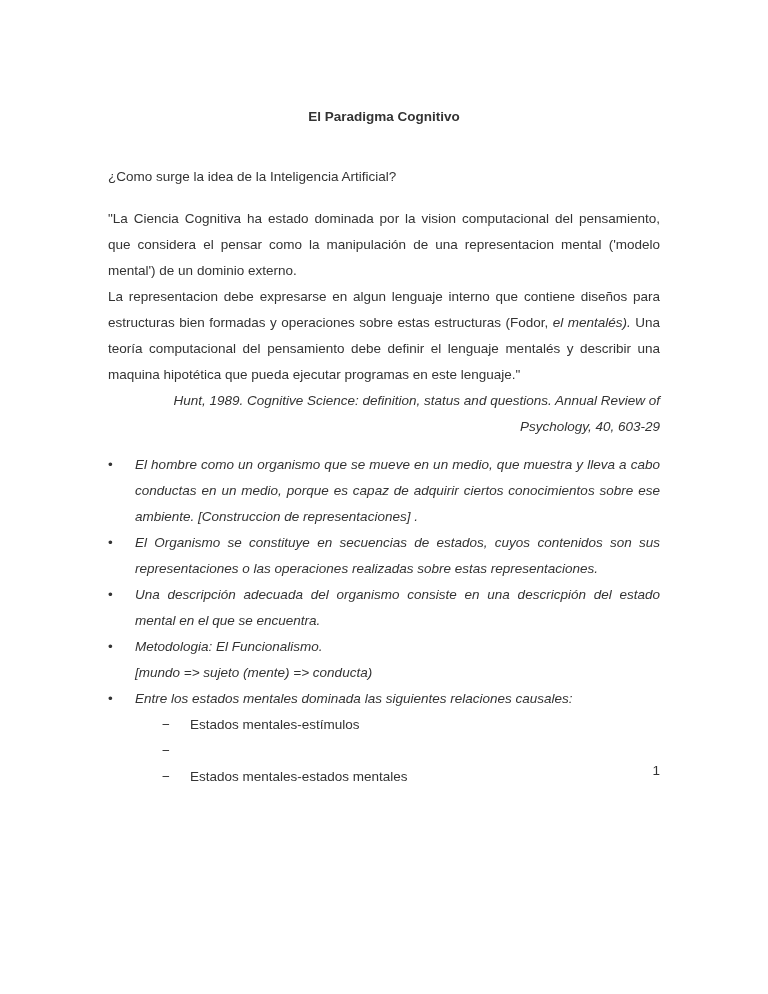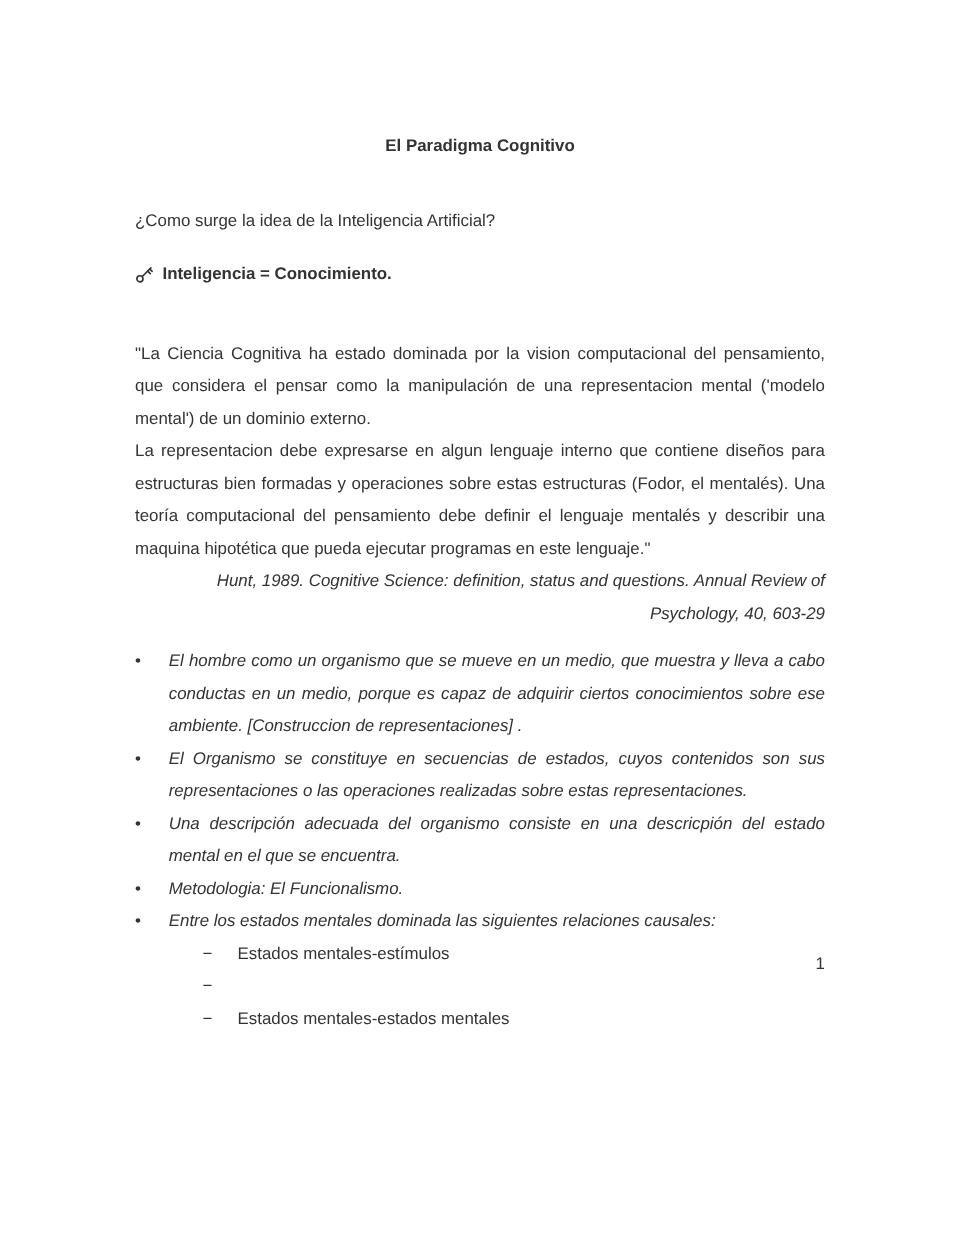--- a/index.html
+++ b/index.html
@@ -28,21 +28,21 @@
   .key-row {
     display: flex;
     align-items: center;
     gap: 7px;
     font-weight: 700;
     margin-bottom: 38px;
   }
   .key-icon { display: inline-flex; align-items: center; }
   .key-icon svg { display: block; }
   .quote { text-align: justify; }
-  .italic { }
+  .italic { font-style: italic; }
   .citation {
     font-style: italic;
     text-align: right;
     margin-bottom: 12px;
   }
   .bullet-item { display: flex; }
   .bullet-marker {
     flex: 0 0 27px;
     width: 27px;
   }
@@ -73,33 +73,20 @@
 <body>
 
 <div class="page">
 
   <div class="title">El Paradigma Cognitivo</div>
 
   <div class="intro">
     <div>¿Como surge la idea de la Inteligencia Artificial?</div>
   </div>
 
-  <div class="key-row">
-    <span class="key-icon">
-      <svg width="15" height="15" viewBox="0 0 16 16" aria-hidden="true">
-        <g fill="none" stroke="#333333" stroke-width="1.4" stroke-linecap="round">
-          <circle cx="4.2" cy="11.8" r="2.6"></circle>
-          <path d="M6.2 9.8 L13.6 2.4"></path>
-          <path d="M10.8 5.2 L13 7.4"></path>
-          <path d="M12.6 3.4 L14.6 5.4"></path>
-        </g>
-      </svg>
-    </span>
-    <span>Inteligencia = Conocimiento.</span>
-  </div>
 
   <div class="quote">
     <span>"La Ciencia Cognitiva ha estado dominada por la vision computacional del pensamiento, que considera el pensar como la manipulación de una representacion mental ('modelo mental') de un dominio externo.</span><br>
     <span>La representacion debe expresarse en algun lenguaje interno que contiene diseños para estructuras bien formadas y operaciones sobre estas estructuras (Fodor, </span><span class="italic">el mentalés).</span><span> Una teoría computacional del pensamiento debe definir el lenguaje mentalés y describir una maquina hipotética que pueda ejecutar programas en este lenguaje."</span>
   </div>
 
   <div class="citation">
     <span>Hunt, 1989. Cognitive Science: definition, status and questions. Annual Review of</span><br>
     <span>Psychology, 40, 603-29</span>
   </div>
@@ -118,20 +105,21 @@
 
     <div class="bullet-item">
       <span class="bullet-marker">•</span>
       <span class="bullet-text">Una descripción adecuada del organismo consiste en una descricpión del estado mental en el que se encuentra.</span>
     </div>
 
     <div class="bullet-item">
       <span class="bullet-marker">•</span>
       <span class="bullet-text">
         <span>Metodologia: El Funcionalismo.</span><br>
+        <span>[mundo =&gt; sujeto (mente) =&gt; conducta)</span>
       </span>
     </div>
 
   </div>
 
 
   <div class="bullet-item">
     <span class="bullet-marker">•</span>
     <span class="bullet-text">Entre los estados mentales dominada las siguientes relaciones causales:</span>
   </div>

